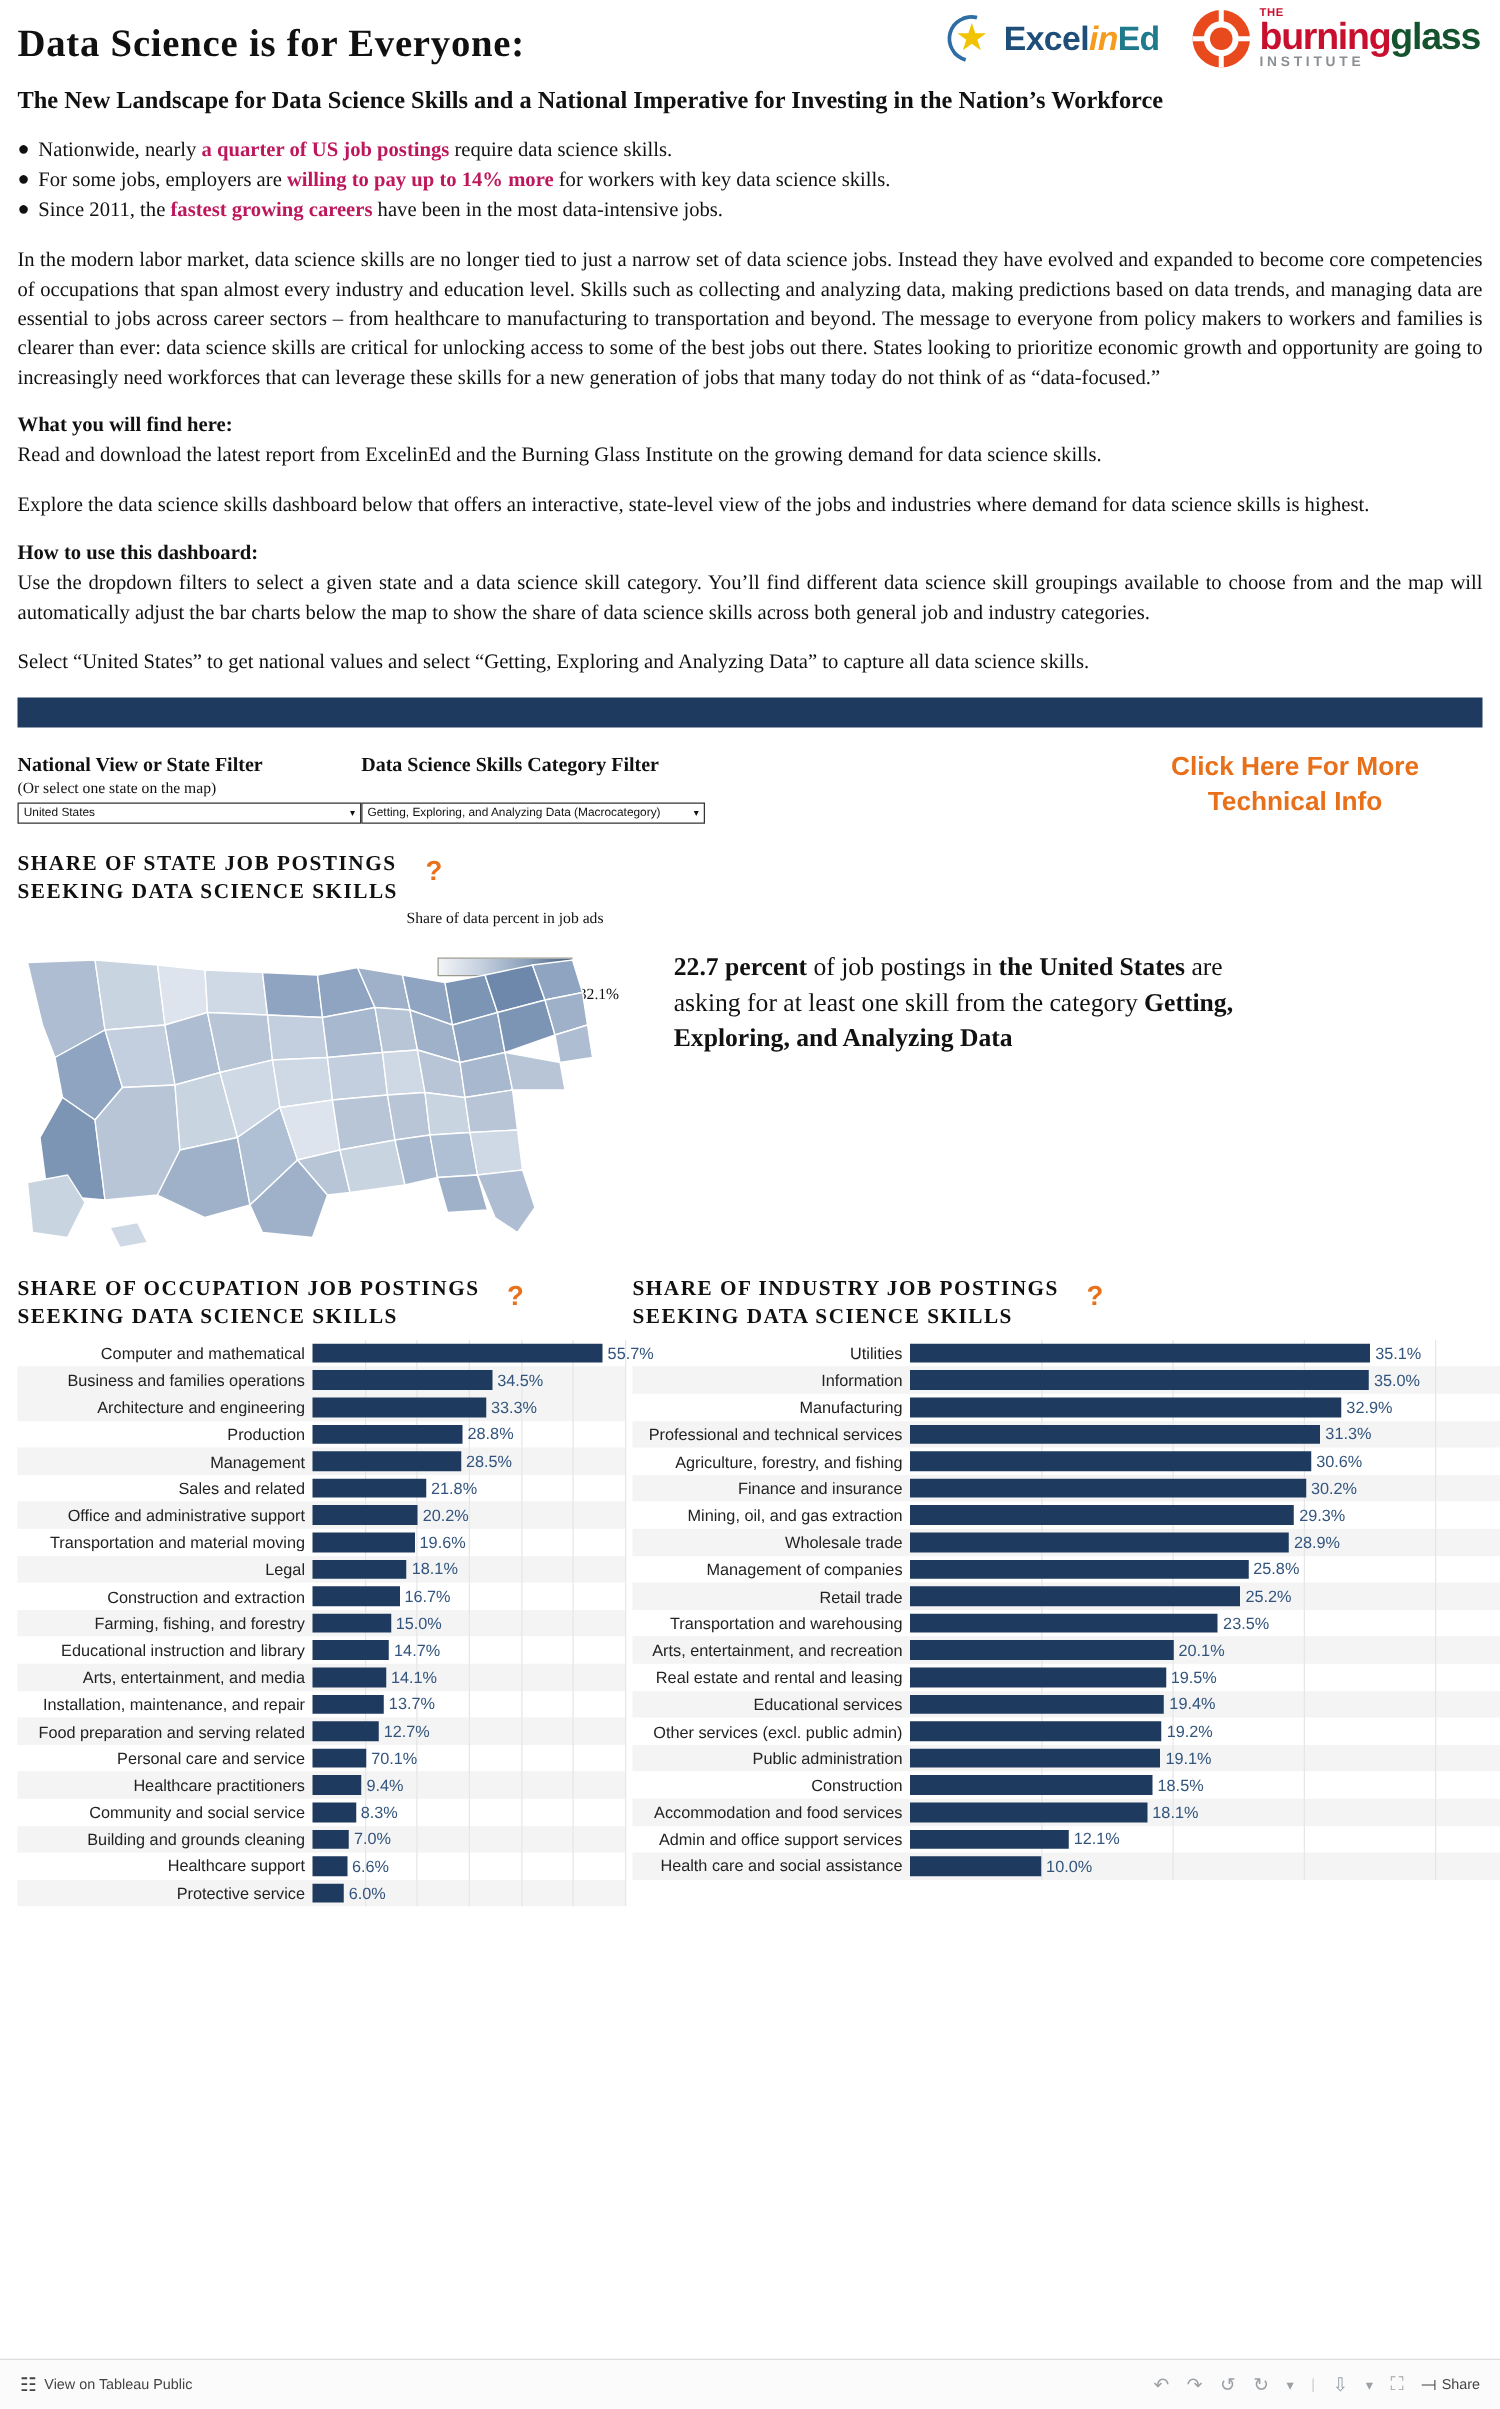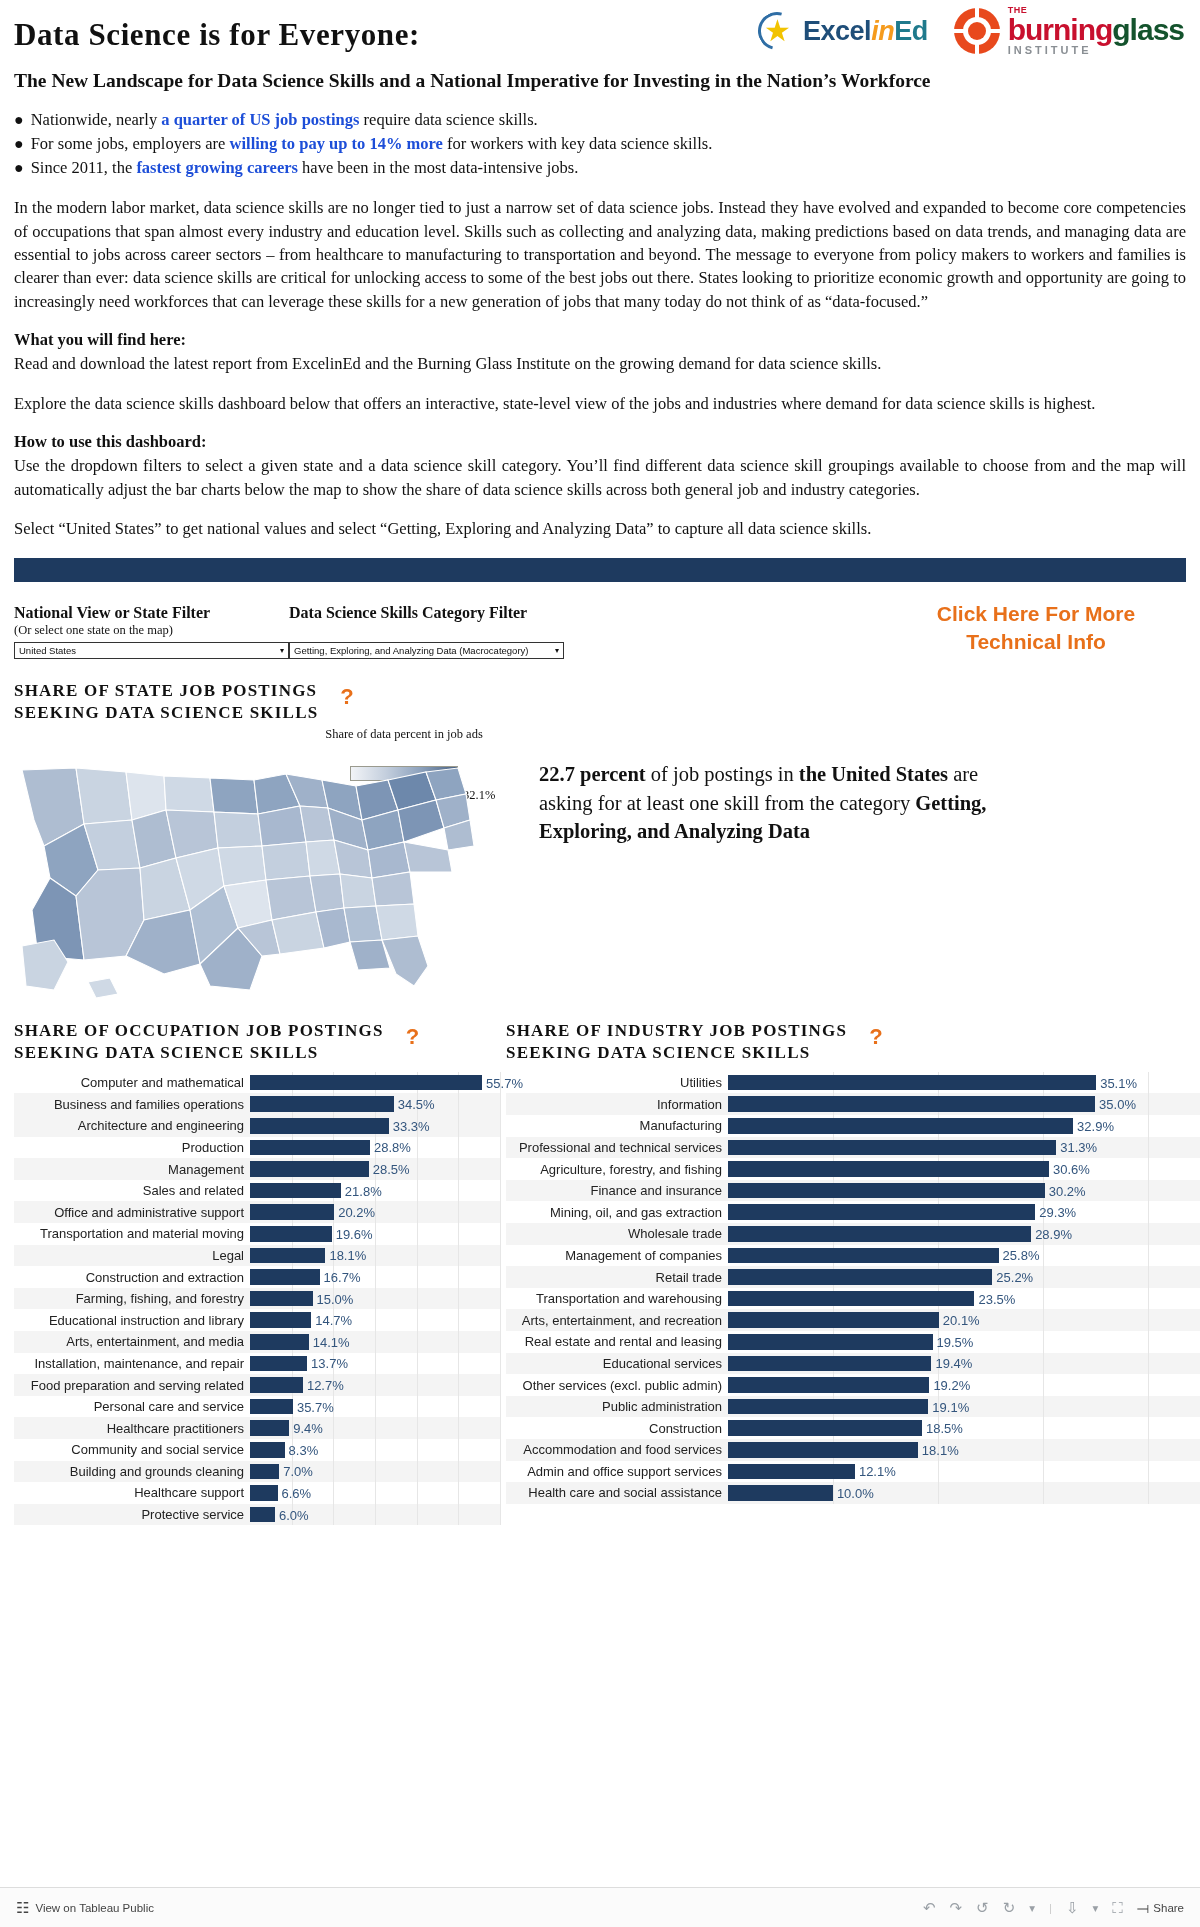--- a/index.html
+++ b/index.html
@@ -48,21 +48,21 @@
   .logo-bgi .bg { font-size:30px; font-weight:bold; letter-spacing:-1px; }
   .logo-bgi .bg .b1 { color:#c8102e; }
   .logo-bgi .bg .b2 { color:#14532d; }
   .logo-bgi .inst { font-size:11px; font-weight:bold; color:#8a8f94; letter-spacing:3px; }
 
   .subtitle { font-size:19.5px; font-weight:bold; line-height:1.35; margin:16px 0 0 0; max-width:950px; }
 
   .bullets { margin:14px 0 0 0; }
   .bullet { display:flex; align-items:flex-start; gap:7px; font-size:16.5px; line-height:1.45; }
   .bullet .dot { font-size:16px; line-height:1.45; }
-  .hl { color:#1d4ed8; font-weight:bold; }
+  .hl { color:#be185d; font-weight:bold; }
 
   .body-para { font-size:16.5px; line-height:1.42; margin:16px 0 0 0; text-align:justify; }
   .lead { font-weight:bold; font-size:16.5px; margin:17px 0 0 0; }
   .lead + .body-para { margin-top:2px; }
 
   
   .band { background:#1e3a5f; height:24px; margin:18px 14px 0 14px; }
 
   
   .filters { position:relative; margin:22px 14px 0 14px; height:70px; }
@@ -519,21 +519,21 @@
           <div class="row">
             <div class="lbl">Personal care and service</div>
             <div class="plot">
               <div class="gridline" style="left: 16.6667%;"></div>
               <div class="gridline" style="left: 33.3333%;"></div>
               <div class="gridline" style="left: 50%;"></div>
               <div class="gridline" style="left: 66.6667%;"></div>
               <div class="gridline" style="left: 83.3333%;"></div>
               <div class="gridline" style="left: 100%;"></div>
               <div class="bar" style="width: 17.1667%; background: rgb(30, 58, 95);"></div>
-              <div class="val" style="left: 17.1667%;">35.7%</div>
+              <div class="val" style="left: 17.1667%;">70.1%</div>
             </div>
           </div>
           <div class="row alt">
             <div class="lbl">Healthcare practitioners</div>
             <div class="plot">
               <div class="gridline" style="left: 16.6667%;"></div>
               <div class="gridline" style="left: 33.3333%;"></div>
               <div class="gridline" style="left: 50%;"></div>
               <div class="gridline" style="left: 66.6667%;"></div>
               <div class="gridline" style="left: 83.3333%;"></div>

